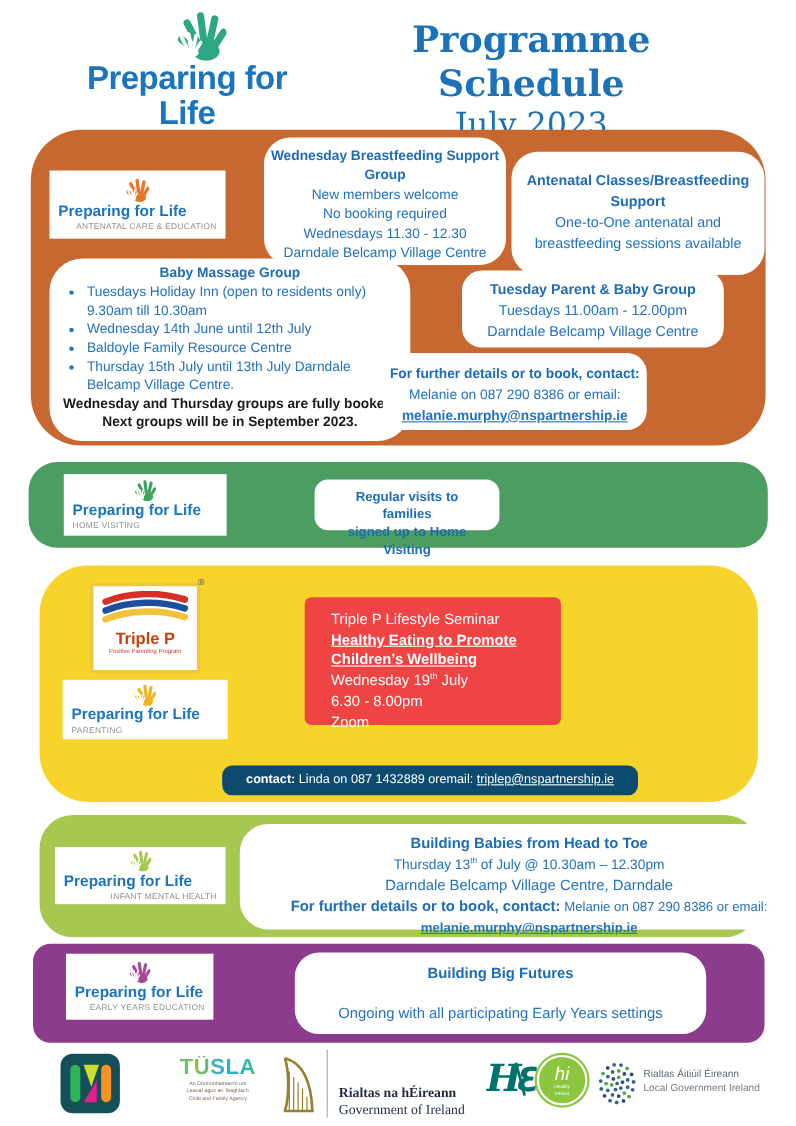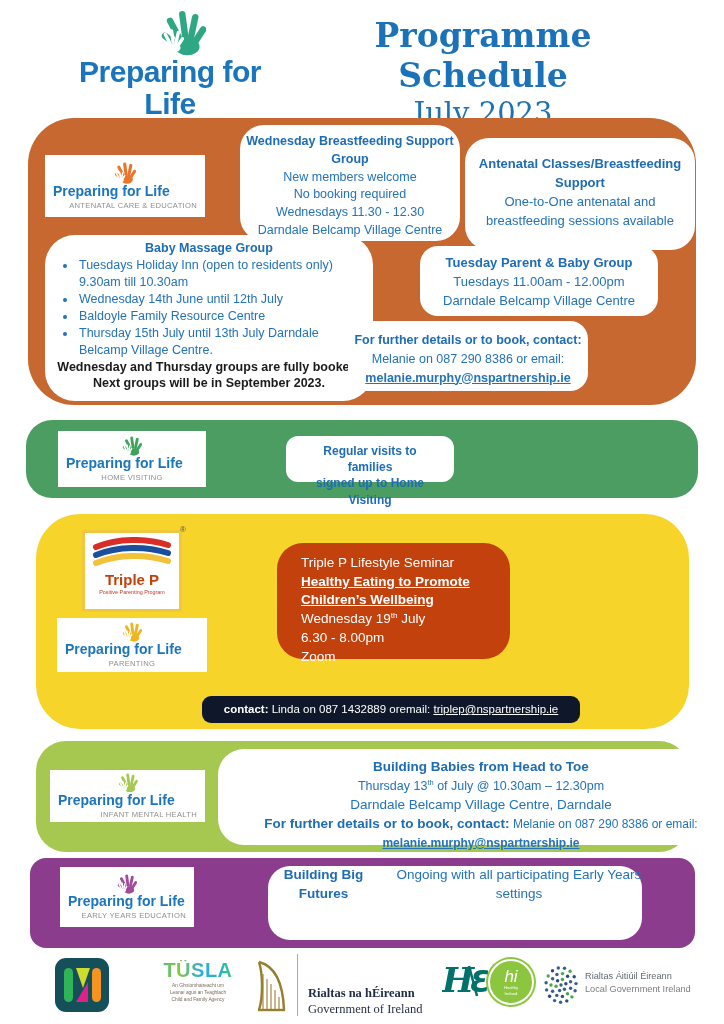--- a/index.html
+++ b/index.html
@@ -25,21 +25,21 @@
   .band-lgreen{left:36px;top:741px;width:653px;height:111px;background:#A7C850;border-radius:30px;}
   .band-purple{left:30px;top:858px;width:665px;height:90px;background:#8C3C8C;border-radius:16px;}
 
   
   .logo-box{position:absolute;background:#fff;display:flex;flex-direction:column;justify-content:center;
             padding:3px 8px;box-sizing:border-box;}
   .logo-box .hand{display:block;margin:0 auto;}
   .lb-title{font-size:14px;font-weight:700;color:#1B75BC;line-height:1.1;text-align:left;}
   .lb-sub{font-size:7.6px;color:#8E8E8E;letter-spacing:.3px;margin-top:2px;}
   .sub-right{text-align:right;}
-  .sub-center{text-align:center;}
+  .sub-center{}
 
   
   .wbox{position:absolute;background:#fff;box-sizing:border-box;color:#2372BA;text-align:center;}
   .wbox .ttl{font-weight:700;color:#1E6CB4;}
   .blue-link{text-decoration:underline;font-weight:600;color:#2372BA;}
 
   .box-wed{left:212px;top:7px;width:220px;height:116px;border-radius:24px;
            padding:8px 6px;font-size:12.5px;line-height:1.42;}
   .box-ante{left:437px;top:20px;width:230px;height:112px;border-radius:24px;
             padding:17px 10px 6px;font-size:13px;line-height:1.45;}
@@ -51,34 +51,34 @@
   .box-tue{left:392px;top:128px;width:238px;height:70px;border-radius:18px;
            padding:8px 4px;font-size:13px;line-height:1.45;}
   .box-contact{left:320px;top:203px;width:240px;height:70px;border-radius:18px;
                padding:10px 6px;font-size:12.5px;line-height:1.5;}
   .box-hv{left:260px;top:16px;width:168px;height:46px;border-radius:12px;
           padding:7px 16px;font-size:12px;line-height:1.35;font-weight:700;color:#1E6CB4;}
   .box-imh{left:182px;top:8px;width:526px;height:96px;border-radius:26px;
            padding:8px 8px;font-size:12.5px;line-height:1.45;}
   .box-imh .ttl{font-size:13.5px;}
   .box-eye{left:238px;top:8px;width:374px;height:74px;border-radius:22px;
-           display:flex;flex-direction:row;justify-content:center;gap:17px;
+           display:flex;flex-direction:column;justify-content:center;gap:17px;
            font-size:13.5px;line-height:1.4;}
 
   
   .tpp-box{left:46px;top:16px;width:100px;height:82px;background:#fff;border:3px solid #EFC83F;
            border-radius:3px;text-align:center;padding:4px 2px 0;box-sizing:border-box;position:absolute;}
   .tpp-name{font-size:15px;font-weight:800;color:#c2410c;line-height:1;margin-top:1px;}
   .tpp-sub{font-size:5.4px;color:#C0392B;margin-top:2px;}
   .tpp-reg{position:absolute;right:-7px;top:-8px;font-size:8px;color:#555;}
-  .blue-box{left:241px;top:29px;width:233px;height:116px;background:#c2410c;border-radius:26px;
+  .blue-box{left:241px;top:29px;width:233px;height:116px;background:#ef4444;border-radius:6px;
             position:absolute;color:#fff;padding:11px 10px 0 24px;box-sizing:border-box;
             font-size:13.5px;line-height:1.38;text-align:left;}
   .blue-box .b{font-weight:700;text-decoration:underline;}
-  .blue-bar{left:166px;top:182px;width:378px;height:27px;background:#0f172a;border-radius:9px;
+  .blue-bar{left:166px;top:182px;width:378px;height:27px;background:#0c4a6e;border-radius:9px;
             position:absolute;color:#fff;font-size:11.5px;line-height:27px;text-align:center;}
   .blue-bar .b{font-weight:700;}
   .white-link{color:#fff;text-decoration:underline;}
   sup{font-size:60%;}
 
   
   .footer{left:0;top:952px;width:724px;height:72px;}
   .n-logo{left:55px;top:6px;width:54px;height:54px;border-radius:11px;background:#15505A;position:absolute;}
   .tusla{left:152px;top:8px;width:92px;text-align:center;position:absolute;}
   .tusla-word{font-size:20px;font-weight:800;letter-spacing:.5px;

